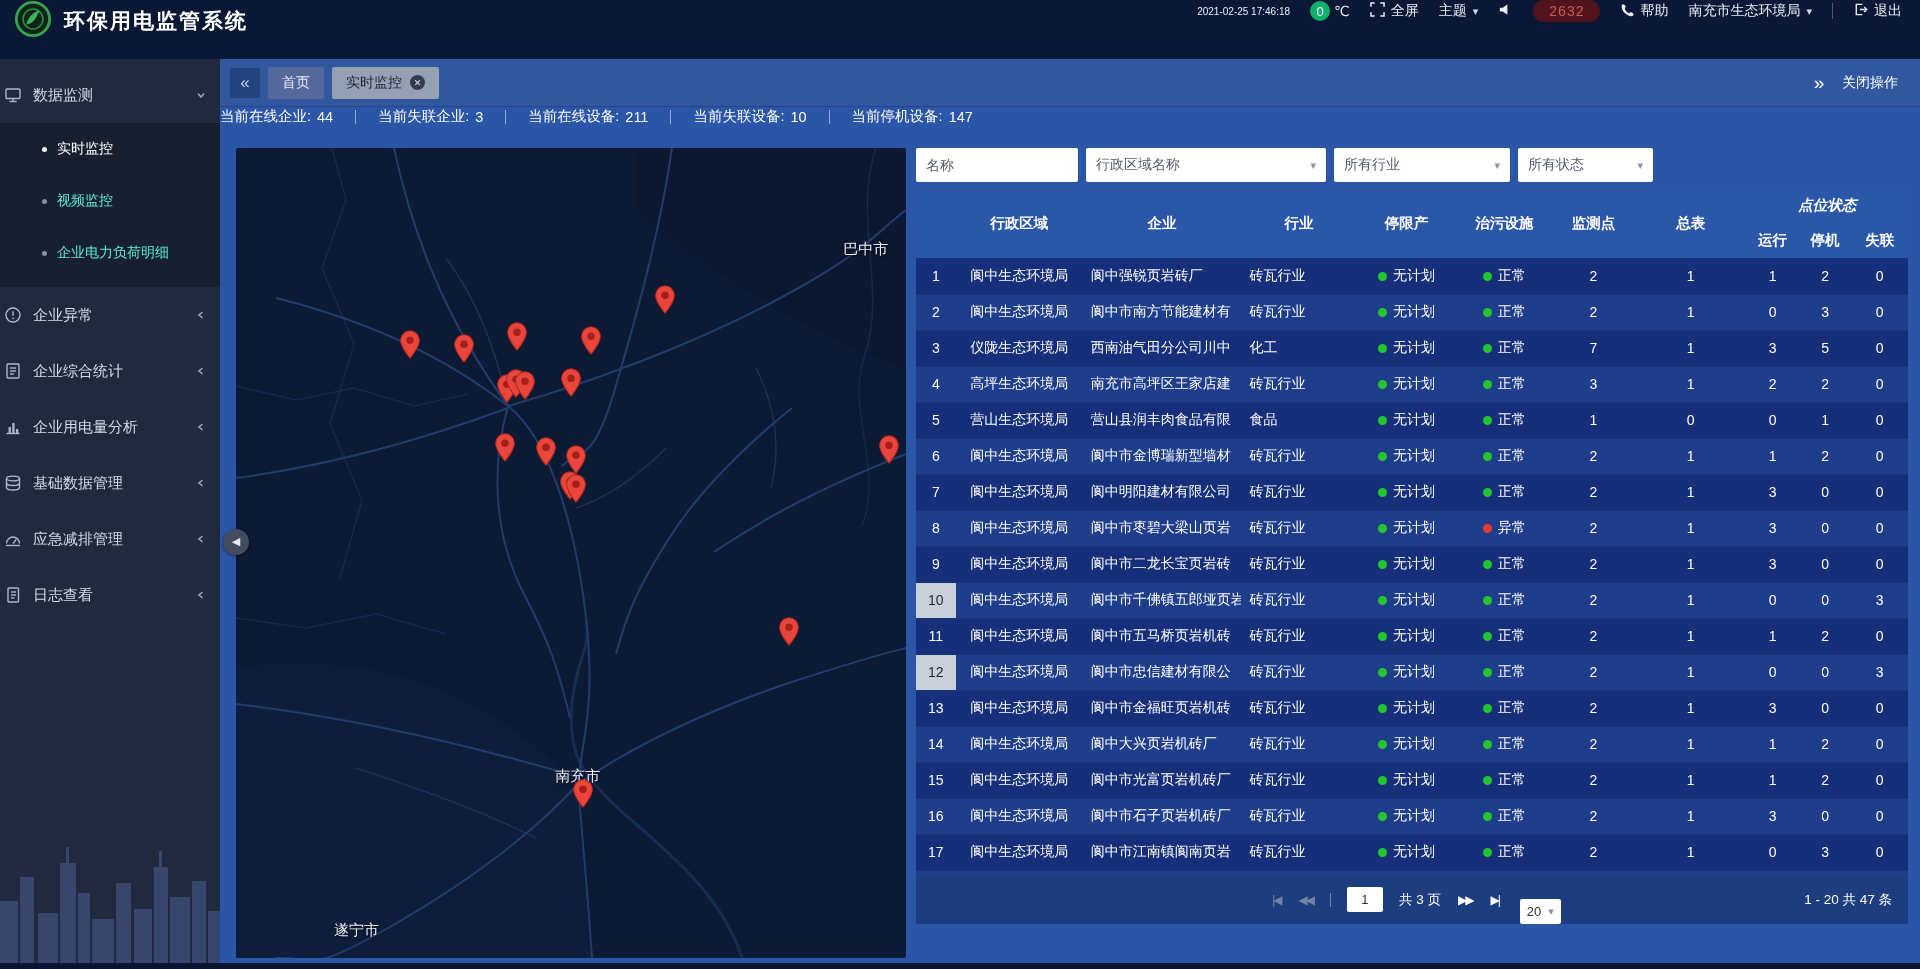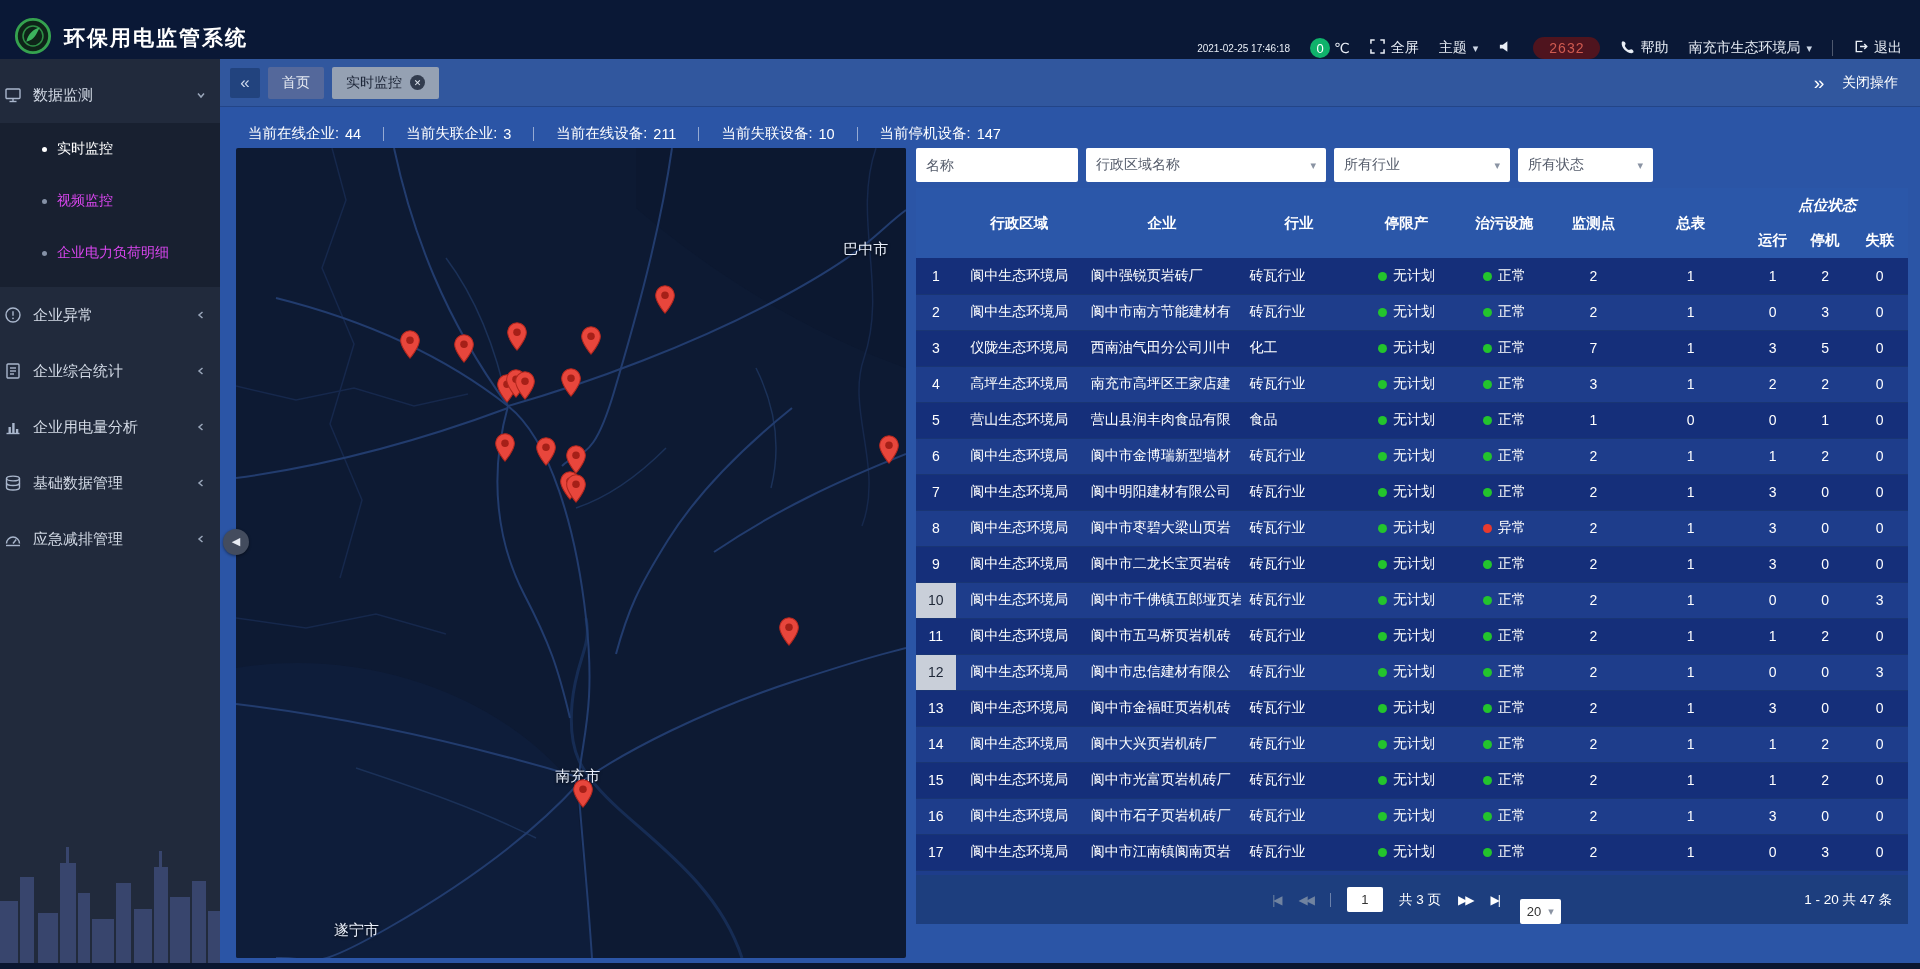--- a/index.html
+++ b/index.html
@@ -1,41 +1,41 @@
 <!DOCTYPE html>
 <html><head>
 <meta charset="utf-8">
 <style>
   * { margin:0; padding:0; box-sizing:border-box; }
   html,body { width:1920px; height:969px; overflow:hidden;
     font-family:"Liberation Sans","DejaVu Sans",sans-serif; background:#2b55a6; }
   .app { position:relative; width:1920px; height:969px; display:flex; flex-direction:column; }
 
   
-  .topbar { flex:0 0 59px; background:#0a1836; display:flex; align-items:flex-end; color:#fff; padding:0 0 0 14px; }
+  .topbar { flex:0 0 59px; background:#0a1836; display:flex; align-items:flex-start; color:#fff; padding:0 0 0 14px; }
   .brand { display:flex; align-items:center; gap:12px; }
   .app-title { font-size:21px; font-weight:bold; letter-spacing:2px; }
   .top-right { margin-left:auto; display:flex; align-items:center; gap:20px; padding-right:18px; font-size:14px; color:#e9eef6; }
   .datetime { font-size:10px; }
   .temp { display:inline-flex; align-items:center; gap:4px; }
   .temp-circle { width:20px; height:20px; border-radius:50%; background:#0fb26b; color:#fff; font-size:13px;
     display:inline-flex; align-items:center; justify-content:center; }
   .top-item { display:inline-flex; align-items:center; gap:6px; cursor:pointer; white-space:nowrap; }
   .caret { font-size:11px; color:#cdd6e6; }
   .alarm-badge { background:#4f141e; color:#d05a50; border-radius:11px; padding:3px 16px; font-size:14px; letter-spacing:1px; cursor:pointer; }
   .v-divider { width:1px; height:16px; background:rgba(255,255,255,.28); }
   .hicon { display:inline-block; }
 
   
   .main { flex:1; display:flex; min-height:0; }
   .sidebar { flex:0 0 220px; background:#212a3c; position:relative; overflow:hidden; padding-top:8px; }
   .menu-group { height:56px; display:flex; align-items:center; gap:11px; padding:0 14px 0 4px; color:#d3dae6; font-size:15px; cursor:pointer; }
   .menu-group .m-label { flex:1; }
   .submenu { background:rgba(9,14,27,.35); padding:0 0 8px 0; }
-  .submenu-item { height:52px; display:flex; align-items:center; gap:10px; padding-left:42px; color:#d946ef; font-size:14px; cursor:pointer; }
+  .submenu-item { height:52px; display:flex; align-items:center; gap:10px; padding-left:42px; color:#5eead4; font-size:14px; cursor:pointer; }
   .submenu-item .bullet { width:5px; height:5px; border-radius:50%; background:#8591a6; }
   .submenu-item.active { color:#ffffff; }
   .submenu-item.active .bullet { background:#ffffff; }
   .m-icon { flex:0 0 18px; }
   .chev-svg { flex:0 0 10px; }
   .cityscape { position:absolute; bottom:6px; left:0; }
 
   .content { flex:1; display:flex; flex-direction:column; min-width:0; }
 
   
@@ -45,21 +45,21 @@
   .tab-scroll.plain { background:transparent; color:#ffffff; font-size:19px; width:26px; }
   .tab { height:32px; display:inline-flex; align-items:center; padding:0 14px; margin-left:8px; border-radius:2px; font-size:14px; cursor:pointer; }
   .tab.home { background:#54689b; color:#e6eaf2; }
   .tab.active { background:#95a1b3; color:#1d2638; gap:8px; }
   .tab-close { width:15px; height:15px; border-radius:50%; background:#323c4e; color:#dfe5ee; font-size:9px;
     display:flex; align-items:center; justify-content:center; cursor:pointer; }
   .tab-spacer { flex:1; }
   .close-ops { color:#fff; font-size:14px; margin:0 12px 0 10px; cursor:pointer; }
 
   
-  .statsbar { flex:0 0 37px; background:#2b55a6; border-top:1px solid rgba(0,0,0,.18); display:flex; align-items:flex-end; padding-left:28px; color:#fff; }
+  .statsbar { flex:0 0 37px; background:#2b55a6; border-top:1px solid rgba(0,0,0,.18); display:flex; align-items:flex-start; padding-left:0; color:#fff; }
   .stat { display:inline-flex; align-items:center; font-size:14.5px; }
   .stat-label { margin-right:6px; }
   .stat-sep { width:1px; height:14px; background:rgba(255,255,255,.5); margin:0 22px; }
 
   
   .panels { flex:1; display:flex; gap:10px; padding:5px 12px 0 16px; min-height:0; }
   .map-wrap { position:relative; flex:0 0 670px; height:810px; }
   .map-panel { position:relative; width:670px; height:810px; background:#0d1a33; border-radius:2px; overflow:hidden; cursor:grab; }
   .map-roads { position:absolute; inset:0; width:100%; height:100%; }
   .pin-layer,.label-layer { position:absolute; inset:0; }
@@ -263,20 +263,32 @@
           <path d="M2.5 13.5a6.5 6.5 0 0 1 13 0"></path>
             <line x1="9" y1="13.5" x2="12.2" y2="9.5"></line>
             <line x1="2" y1="15.5" x2="16" y2="15.5"></line>
         </svg>
         <span class="m-label">应急减排管理</span>
         <svg class="chev-svg" width="10" height="10" viewBox="0 0 10 10">
             <polyline points="6.5,2 3,5 6.5,8" fill="none" stroke="#9aa6ba" stroke-width="1.5"></polyline>
           </svg>
       </div>
 
+      <div class="menu-group">
+        <svg class="m-icon" width="18" height="18" viewBox="0 0 18 18" fill="none" stroke="#a9b6cc" stroke-width="1.4">
+          <rect x="4" y="2" width="10.5" height="14" rx="1"></rect>
+            <line x1="7" y1="6" x2="12" y2="6"></line>
+            <line x1="7" y1="9" x2="12" y2="9"></line>
+            <line x1="7" y1="12" x2="10.5" y2="12"></line>
+        </svg>
+        <span class="m-label">日志查看</span>
+        <svg class="chev-svg" width="10" height="10" viewBox="0 0 10 10">
+            <polyline points="6.5,2 3,5 6.5,8" fill="none" stroke="#9aa6ba" stroke-width="1.5"></polyline>
+          </svg>
+      </div>
 
       <svg class="cityscape" width="220" height="140" viewBox="0 0 220 140">
         <g fill="#6a7fd4" opacity="0.32">
           <rect x="0" y="78" width="18" height="62"></rect>
             <rect x="20" y="54" width="14" height="86"></rect>
             <rect x="38" y="90" width="20" height="50"></rect>
           <rect x="60" y="40" width="16" height="100"></rect>
             <rect x="66" y="24" width="3" height="16"></rect>
             <rect x="78" y="70" width="12" height="70"></rect>
           <rect x="92" y="96" width="22" height="44"></rect>

